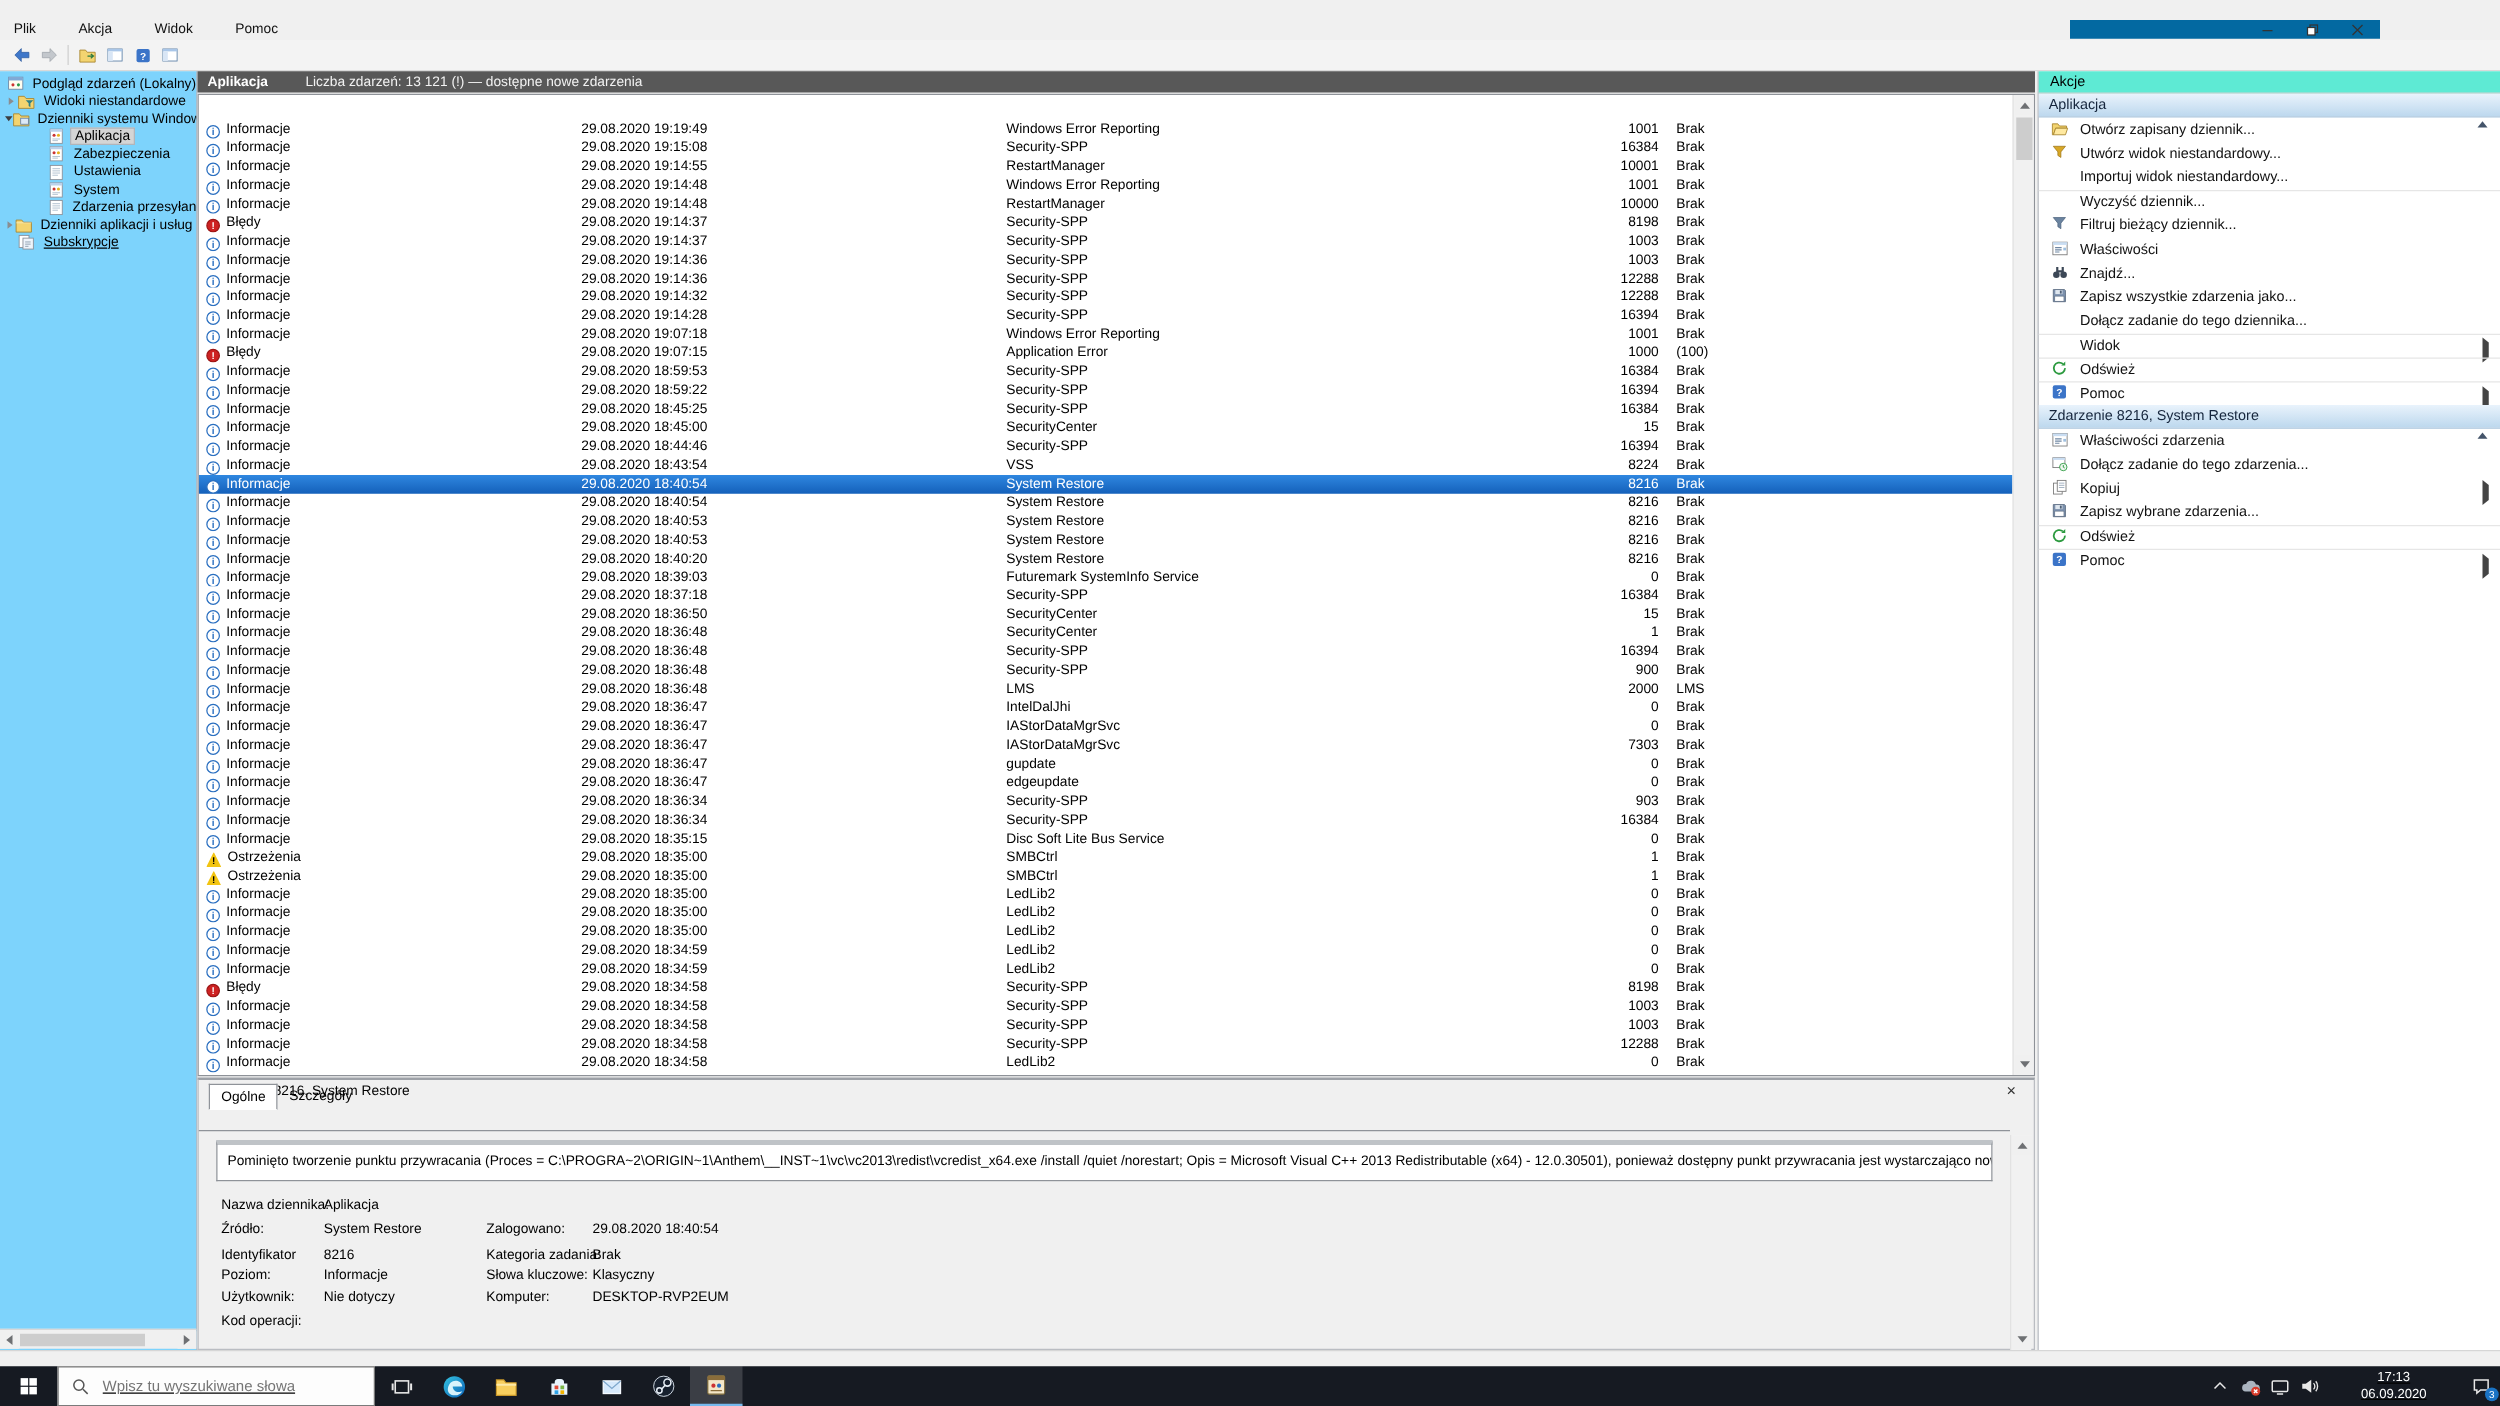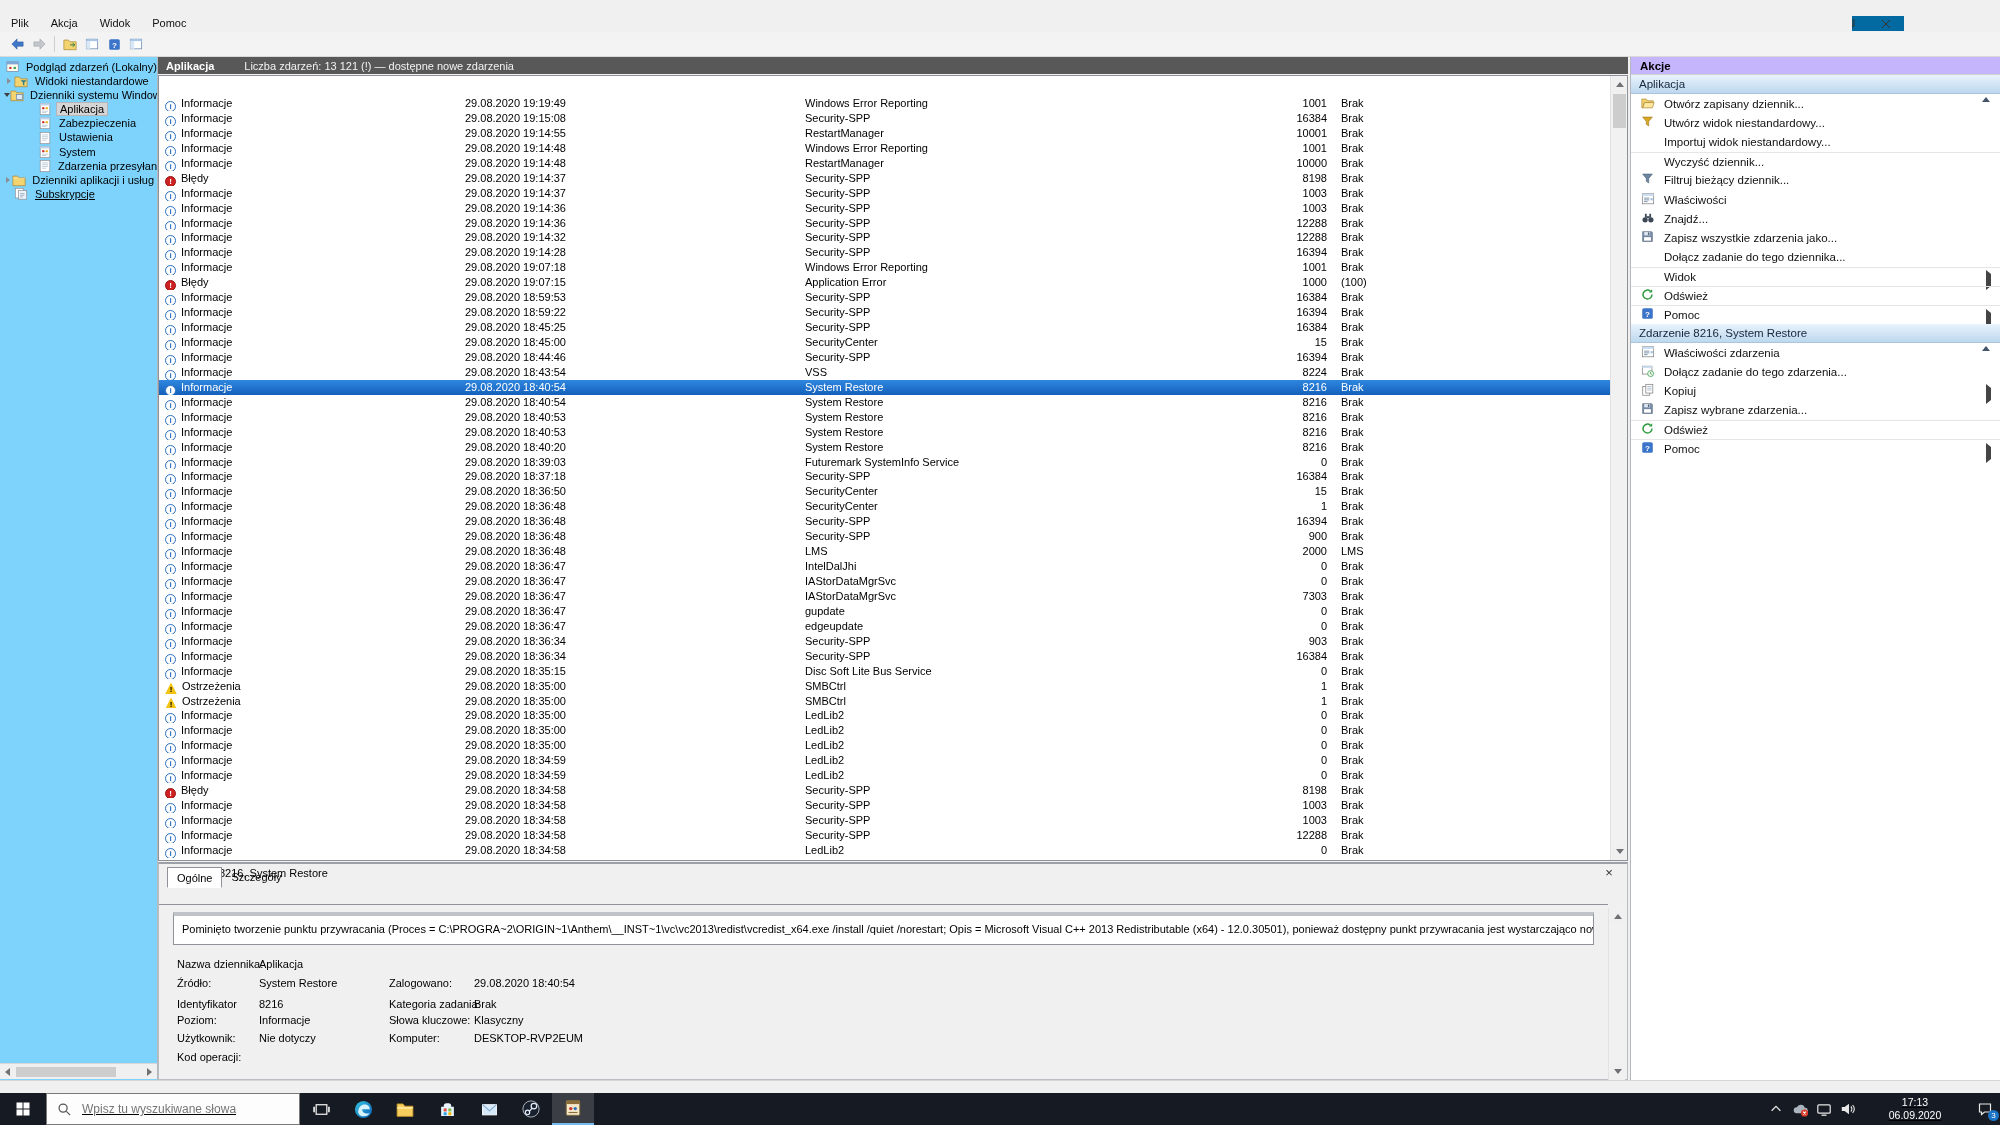--- a/index.html
+++ b/index.html
@@ -5,21 +5,21 @@
   html,body{margin:0;padding:0;background:#000;font-family:"Liberation Sans",sans-serif;}
   #screen{position:relative;width:2000px;height:1125px;overflow:hidden;background:#f0f0f0;}
   .abs{position:absolute;}
   [data-interactable]{box-sizing:border-box;}
 
   
   #titlebar{left:0;top:16px;width:1904px;height:15px;background:#0369a1;font-size:10.5px;color:#000;display:flex;align-items:center;}
   #titlebar .appicon{margin:0 6px 0 6px;display:inline-flex;}
   #wbtns{position:absolute;right:0;top:0;height:15px;display:flex;}
   .wb{width:36px;height:15px;display:flex;align-items:center;justify-content:center;color:#333;}
-  #menubar{left:0;top:15px;width:1852px;height:17px;background:#f0f0f0;display:flex;align-items:center;font-size:11px;color:#111;}
+  #menubar{left:0;top:15px;width:1656px;height:17px;background:#f0f0f0;display:flex;align-items:center;font-size:11px;color:#111;gap:12px;}
   .mitem{padding:0 11px;height:17px;line-height:17px;}
   #toolbar{left:0;top:32px;width:2000px;height:25px;background:#f3f3f3;border-bottom:1px solid #d9d9d9;display:flex;align-items:center;padding-left:6px;}
   .tbtn{width:22px;height:20px;display:flex;align-items:center;justify-content:center;}
   .tsep{width:1px;height:16px;background:#cfcfcf;margin:0 4px;}
 
   
   #treepanel{left:0;top:57px;width:158px;height:1023px;background:#7dd3fc;border-right:1px solid #b4b8be;overflow:hidden;}
   .trow{height:14.1px;line-height:14.1px;font-size:11px;white-space:nowrap;display:flex;align-items:center;color:#000;}
   .trow .lbl{padding:0 3px;}
   .trow.selected .lbl{background:#d5d5d5;border:1px solid #b2b5ba;line-height:12px;}
@@ -67,21 +67,21 @@
   .tab{padding:0 9px;line-height:20px;color:#000;}
   .tab.active{background:#fff;border:1px solid #8f9399;border-bottom:1px solid #fff;position:relative;z-index:2;}
   .tabline{position:absolute;left:0;top:40px;width:1449px;height:1px;background:#8f9399;}
   #descbox{left:14px;top:48px;width:1421px;height:33px;background:#fff;border:1px solid #8f9399;border-top:4px solid #bfc3c7;font-size:11px;line-height:26px;padding:0 8px;white-space:nowrap;overflow:hidden;color:#000;}
   .frow{position:absolute;left:0;width:1400px;height:18px;font-size:11px;color:#000;}
   .frow span{position:absolute;white-space:nowrap;}
   .fl1{left:18px;} .fv1{left:100px;} .fl2{left:230px;} .fv2{left:315px;}
 
   
   #actionspanel{left:1630px;top:57px;width:370px;height:1023px;background:#fff;border-left:1px solid #b4b8be;}
-  #ap-title{height:18px;line-height:18px;background:#c4b5fd;border-bottom:1px solid #d2d2d2;font-size:11.5px;font-weight:bold;padding-left:9px;color:#000;}
+  #ap-title{height:18px;line-height:18px;background:#5eead4;border-bottom:1px solid #d2d2d2;font-size:11.5px;font-weight:normal;padding-left:9px;color:#000;}
   .sechead{height:19px;line-height:19px;background:linear-gradient(#e9f3fc,#bdd8ee);border-bottom:1px solid #aac5dd;font-size:11.5px;color:#15253c;padding-left:8px;position:relative;}
   .sechead .cararrow{position:absolute;right:10px;top:7px;}
   .aitem{height:19.2px;display:flex;align-items:center;font-size:11.5px;color:#111;position:relative;padding-left:10px;}
   .aitem.sep{border-top:1px solid #e6e6e6;}
   .aicon{width:16px;height:16px;margin-right:7px;display:inline-flex;}
   .aitem .sub{position:absolute;right:9px;top:6.5px;}
 
   #statusstrip{left:0;top:1080px;width:2000px;height:13px;background:#f0f0f0;border-top:1px solid #d6d6d6;}
 
   

